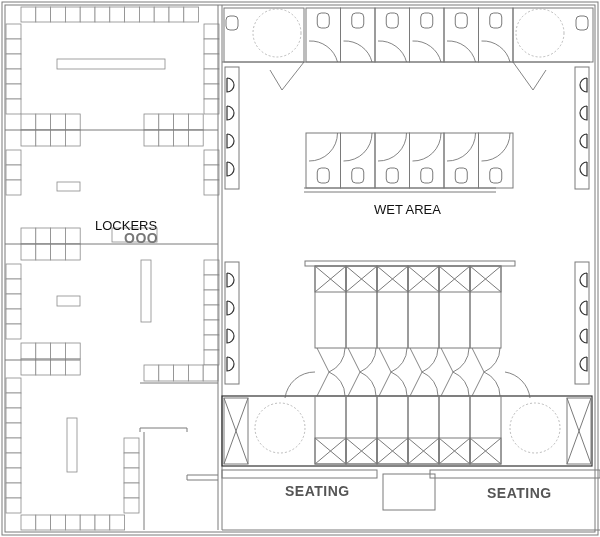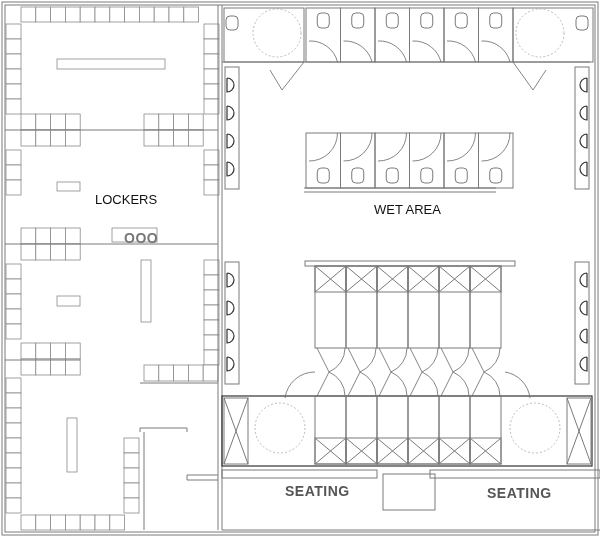--- a/index.html
+++ b/index.html
@@ -311,17 +311,17 @@
     <path d="M285 398 A30 30 0 0 1 315 372" class="door"></path>
     <path d="M530 398 A30 30 0 0 0 505 372" class="door"></path>
 
     <rect x="222" y="470" width="155" height="8" class="w"></rect>
     <rect x="430" y="470" width="170" height="8" class="w"></rect>
     <rect x="383" y="474" width="52" height="36" class="w"></rect>
     <line x1="222" y1="530" x2="600" y2="530" class="w"></line>
   </g>
 </svg>
 
-<div class="label big" style="left:95px;top:192px;">LOCKERS</div>
+<div class="label big" style="left:95px;top:218px;">LOCKERS</div>
 <div class="label big" style="left:374px;top:202px;">WET AREA</div>
 <div class="label small" style="left:124px;top:230px;color:#777;">OOO</div>
 <div class="label small" style="left:285px;top:483px;">SEATING</div>
 <div class="label small" style="left:487px;top:485px;">SEATING</div>
 
 </body></html>

